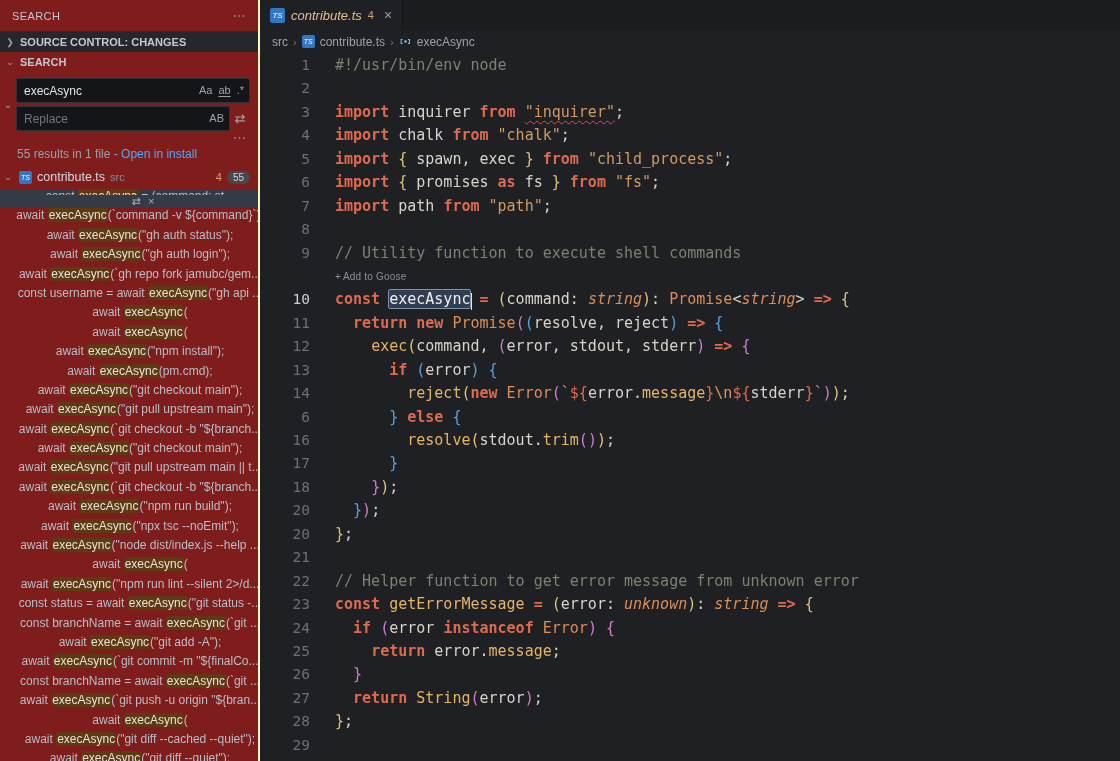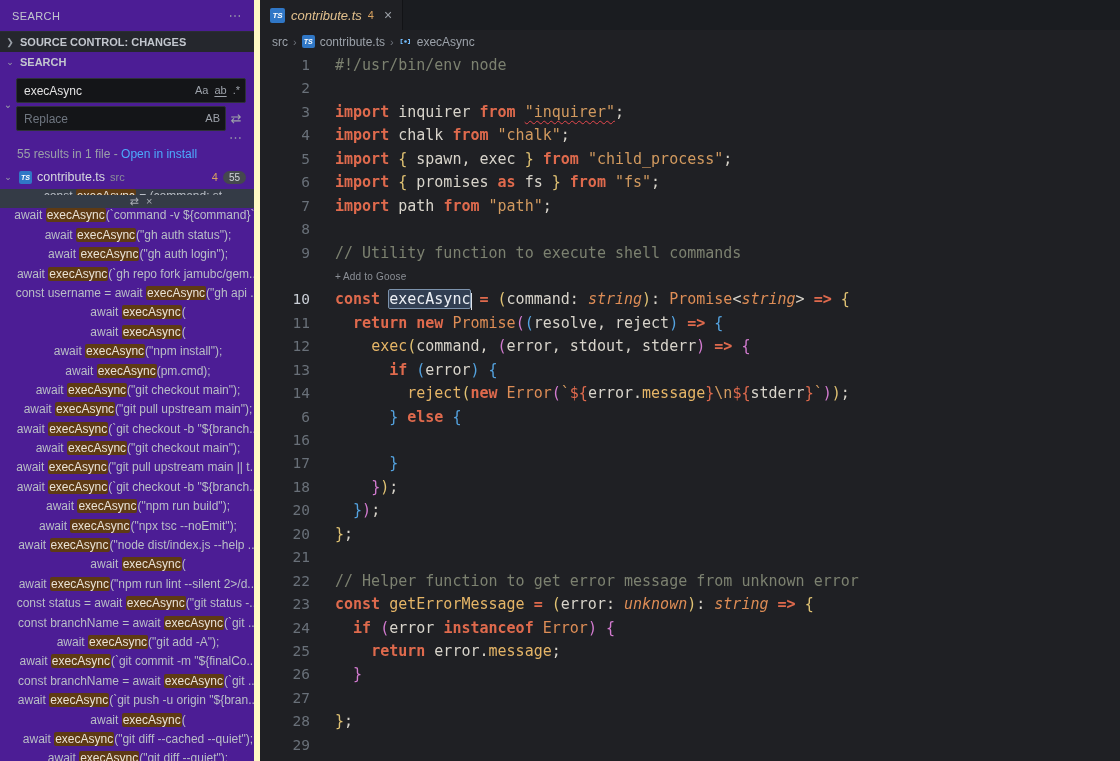--- a/index.html
+++ b/index.html
@@ -1,21 +1,21 @@
 <!DOCTYPE html>
 <html><head>
 <meta charset="utf-8">
 <style>
   * { box-sizing: border-box; margin: 0; padding: 0; }
   html,body { width:1120px; height:761px; overflow:hidden; background:#1f2024;
               font-family:"Liberation Sans", sans-serif; }
   .app { display:flex; width:1120px; height:761px; }
 
   
-  .sidebar { width:260px; min-width:260px; background:#4c1d95; border-right:6px solid #fef9c3;
+  .sidebar { width:260px; min-width:260px; background:#7f1d1d; border-right:2px solid #fef9c3;
              display:flex; flex-direction:column; color:#b9bec6; overflow:hidden; }
   .panel-header { height:32px; display:flex; align-items:center; justify-content:space-between;
                   padding:0 12px; border-bottom:1px solid #2a2d33; font-size:11px; letter-spacing:.4px;
                   color:#c2c6cd; flex:none; }
   .icon-btn { color:#9da2aa; cursor:pointer; font-size:13px; line-height:1; }
   .section-band { height:20px; display:flex; align-items:center; gap:4px; font-size:11px; font-weight:700;
                   color:#c3c7ce; padding:0 4px; background:#25272d; flex:none; cursor:pointer; }
   .section-band.plain { background:transparent; }
   .chev { width:12px; text-align:center; font-size:9px; color:#9aa0a8; font-weight:400; }
 
@@ -58,21 +58,21 @@
   
   .editor { flex:1; display:flex; flex-direction:column; background:#1f2024; min-width:0; }
   .tabbar { height:30px; background:#1a1c20; display:flex; align-items:stretch; flex:none; }
   .tab { display:flex; align-items:center; gap:6px; padding:0 10px; background:#1f2024;
          border-right:1px solid #121316; font-size:13px; color:#e2c08d; cursor:pointer; }
   .tab-label { font-style:italic; }
   .tab-badge { color:#d7a15f; font-size:11px; }
   .tab-close { color:#9ba0a7; font-size:14px; margin-left:4px; cursor:pointer; }
   .ts-icon { width:15px; height:15px; background:#3077c6; border-radius:2px; color:#fff;
              display:inline-flex; align-items:center; justify-content:center;
-             font-size:8px; font-weight:700; flex:none; }
+             font-size:8px; font-weight:400; flex:none; }
   .ts-icon.sm { width:13px; height:13px; font-size:7px; }
 
   .breadcrumbs { height:23px; display:flex; align-items:center; gap:5px; padding:0 12px;
                  font-size:12px; color:#9ba1a9; flex:none; }
   .sep { color:#6e737b; font-size:11px; }
   .crumb { cursor:pointer; }
   .sym-icon { display:inline-flex; align-items:center; flex:none; }
 
   .code { flex:1; font-family:"DejaVu Sans Mono", monospace; font-size:15px;
           padding-top:1px; overflow:hidden; }
@@ -304,29 +304,29 @@
         <div class="code-line"><span class="num">7</span><span><span class="tk-kw">import</span><span class="tk-pl"> path </span><span class="tk-kw">from</span><span class="tk-pl"> </span><span class="tk-str">"path"</span><span class="tk-pl">;</span></span></div>
         <div class="code-line"><span class="num">8</span><span>&nbsp;</span></div>
         <div class="code-line"><span class="num">9</span><span><span class="tk-cm">// Utility function to execute shell commands</span></span></div>
         <div class="code-line"><span class="num"></span><span class="lens-link">+ Add to Goose</span></div>
         <div class="code-line"><span class="num cur">10</span><span><span class="tk-kw">const</span><span class="tk-pl"> </span><span class="tk-sel">execAsync</span><span class="tk-pl"> </span><span class="tk-kw">=</span><span class="tk-pl"> </span><span class="tk-b1">(</span><span class="tk-pl">command</span><span class="tk-pl">: </span><span class="tk-ty">string</span><span class="tk-b1">)</span><span class="tk-pl">: </span><span class="tk-cls">Promise</span><span class="tk-pl">&lt;</span><span class="tk-ty">string</span><span class="tk-pl">&gt; </span><span class="tk-kw">=&gt;</span><span class="tk-pl"> </span><span class="tk-b1">{</span></span></div>
         <div class="code-line"><span class="num">11</span><span><span class="tk-pl">  </span><span class="tk-kw">return</span><span class="tk-pl"> </span><span class="tk-kw">new</span><span class="tk-pl"> </span><span class="tk-cls">Promise</span><span class="tk-b2">(</span><span class="tk-b3">(</span><span class="tk-pl">resolve, reject</span><span class="tk-b3">)</span><span class="tk-pl"> </span><span class="tk-kw">=&gt;</span><span class="tk-pl"> </span><span class="tk-b3">{</span></span></div>
         <div class="code-line"><span class="num">12</span><span><span class="tk-pl">    </span><span class="tk-fn">exec</span><span class="tk-b1">(</span><span class="tk-pl">command, </span><span class="tk-b2">(</span><span class="tk-pl">error, stdout, stderr</span><span class="tk-b2">)</span><span class="tk-pl"> </span><span class="tk-kw">=&gt;</span><span class="tk-pl"> </span><span class="tk-b2">{</span></span></div>
         <div class="code-line"><span class="num">13</span><span><span class="tk-pl">      </span><span class="tk-kw">if</span><span class="tk-pl"> </span><span class="tk-b3">(</span><span class="tk-pl">error</span><span class="tk-b3">)</span><span class="tk-pl"> </span><span class="tk-b3">{</span></span></div>
         <div class="code-line"><span class="num">14</span><span><span class="tk-pl">        </span><span class="tk-fn">reject</span><span class="tk-b1">(</span><span class="tk-kw">new</span><span class="tk-pl"> </span><span class="tk-cls">Error</span><span class="tk-b2">(</span><span class="tk-str">`</span><span class="tk-tpl">${</span><span class="tk-pl">error.</span><span class="tk-fn">message</span><span class="tk-tpl">}</span><span class="tk-str">\n</span><span class="tk-tpl">${</span><span class="tk-pl">stderr</span><span class="tk-tpl">}</span><span class="tk-str">`</span><span class="tk-b2">)</span><span class="tk-b1">)</span><span class="tk-pl">;</span></span></div>
         <div class="code-line"><span class="num">6</span><span><span class="tk-pl">      </span><span class="tk-b3">}</span><span class="tk-pl"> </span><span class="tk-kw">else</span><span class="tk-pl"> </span><span class="tk-b3">{</span></span></div>
-        <div class="code-line"><span class="num">16</span></div>
+        <div class="code-line"><span class="num">16</span><span><span class="tk-pl">        </span><span class="tk-fn">resolve</span><span class="tk-b1">(</span><span class="tk-pl">stdout.</span><span class="tk-fn">trim</span><span class="tk-b2">(</span><span class="tk-b2">)</span><span class="tk-b1">)</span><span class="tk-pl">;</span></span></div>
         <div class="code-line"><span class="num">17</span><span><span class="tk-pl">      </span><span class="tk-b3">}</span></span></div>
         <div class="code-line"><span class="num">18</span><span><span class="tk-pl">    </span><span class="tk-b2">}</span><span class="tk-b1">)</span><span class="tk-pl">;</span></span></div>
         <div class="code-line"><span class="num">20</span><span><span class="tk-pl">  </span><span class="tk-b3">}</span><span class="tk-b2">)</span><span class="tk-pl">;</span></span></div>
         <div class="code-line"><span class="num">20</span><span><span class="tk-b1">}</span><span class="tk-pl">;</span></span></div>
         <div class="code-line"><span class="num">21</span><span>&nbsp;</span></div>
         <div class="code-line"><span class="num">22</span><span><span class="tk-cm">// Helper function to get error message from unknown error</span></span></div>
         <div class="code-line"><span class="num">23</span><span><span class="tk-kw">const</span><span class="tk-pl"> </span><span class="tk-fn">getErrorMessage</span><span class="tk-pl"> </span><span class="tk-kw">=</span><span class="tk-pl"> </span><span class="tk-b1">(</span><span class="tk-pl">error</span><span class="tk-pl">: </span><span class="tk-ty">unknown</span><span class="tk-b1">)</span><span class="tk-pl">: </span><span class="tk-ty">string</span><span class="tk-pl"> </span><span class="tk-kw">=&gt;</span><span class="tk-pl"> </span><span class="tk-b1">{</span></span></div>
         <div class="code-line"><span class="num">24</span><span><span class="tk-pl">  </span><span class="tk-kw">if</span><span class="tk-pl"> </span><span class="tk-b2">(</span><span class="tk-pl">error </span><span class="tk-kw">instanceof</span><span class="tk-pl"> </span><span class="tk-cls">Error</span><span class="tk-b2">)</span><span class="tk-pl"> </span><span class="tk-b2">{</span></span></div>
         <div class="code-line"><span class="num">25</span><span><span class="tk-pl">    </span><span class="tk-kw">return</span><span class="tk-pl"> error.</span><span class="tk-fn">message</span><span class="tk-pl">;</span></span></div>
         <div class="code-line"><span class="num">26</span><span><span class="tk-pl">  </span><span class="tk-b2">}</span></span></div>
-        <div class="code-line"><span class="num">27</span></div>
+        <div class="code-line"><span class="num">27</span><span><span class="tk-pl">  </span><span class="tk-kw">return</span><span class="tk-pl"> </span><span class="tk-fn">String</span><span class="tk-b2">(</span><span class="tk-pl">error</span><span class="tk-b2">)</span><span class="tk-pl">;</span></span></div>
         <div class="code-line"><span class="num">28</span><span><span class="tk-b1">}</span><span class="tk-pl">;</span></span></div>
         <div class="code-line"><span class="num">29</span><span>&nbsp;</span></div>
       </div>
   </main>
 </div>
 
 </body></html>

